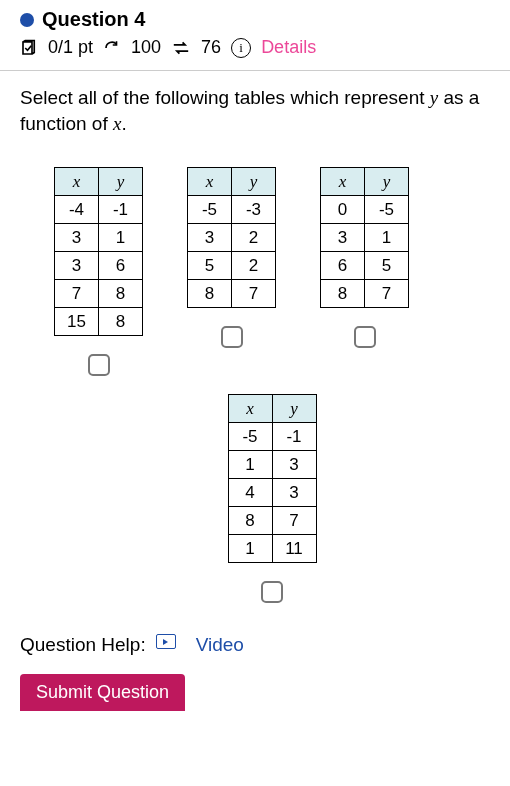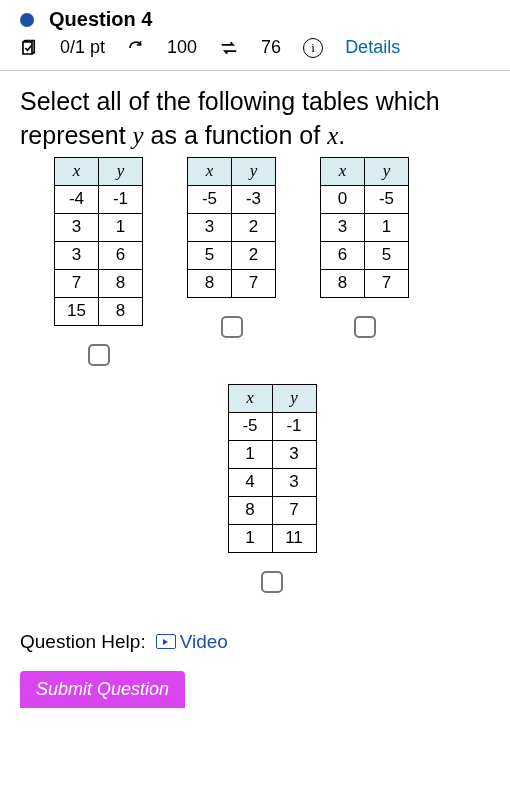--- a/index.html
+++ b/index.html
@@ -14,55 +14,55 @@
       width: 510px;
       background: #fff;
     }
     .question-header {
       padding: 8px 20px 12px 20px;
       border-bottom: 1px solid #ccc;
     }
     .q-title-row {
       display: flex;
       align-items: center;
-      gap: 15px;
+      gap: 8px;
       margin-bottom: 6px;
     }
     .bullet {
       width: 14px;
       height: 14px;
       border-radius: 50%;
       background: #1e4ea8;
       flex-shrink: 0;
     }
     .q-title {
       font-weight: bold;
       font-size: 20px;
     }
     .q-meta-row {
       display: flex;
       align-items: center;
-      gap: 22px;
+      gap: 10px;
       font-size: 18px;
     }
     .meta-icon {
       display: inline-flex;
       align-items: center;
       gap: 4px;
     }
     .details-link {
-      color: #0369a1;
+      color: #ec4899;
     }
     .question-body {
       padding: 14px 20px;
     }
     .prompt {
-      font-size: 25px;
+      font-size: 19px;
       line-height: 1.35;
-      margin-bottom: 4px;
+      margin-bottom: 31px;
     }
     .math-var {
       font-family: 'Times New Roman', serif;
       font-style: italic;
     }
     .tables-row {
       display: flex;
       gap: 44px;
       margin-bottom: 0;
       padding-left: 34px;
@@ -96,42 +96,40 @@
       border-radius: 5px;
       background: #fff;
       cursor: pointer;
       margin-top: 2px;
       margin-bottom: 18px;
     }
     .second-row {
       padding-left: 34px;
     }
     .help-row {
-      margin-top: 20px;
+      margin-top: 13px;
       font-size: 19px;
       display: flex;
       align-items: center;
       gap: 10px;
     }
     .video-link {
       color: #1e4ea8;
       display: inline-flex;
-      align-items: center;
-      gap: 4px;
+      gap: 20px;
     }
     .submit-btn {
-      background: #d946ef;
+      background: #be185d;
       color: #fff;
       border: none;
       font-size: 18px;
       padding: 8px 16px;
       border-radius: 4px 4px 0 0;
       margin-top: 18px;
       cursor: pointer;
-      font-style: italic;
     }
     .info-circle {
       display: inline-flex;
       width: 20px;
       height: 20px;
       border: 1.5px solid #000;
       border-radius: 50%;
       align-items: center;
       justify-content: center;
       font-size: 13px;

